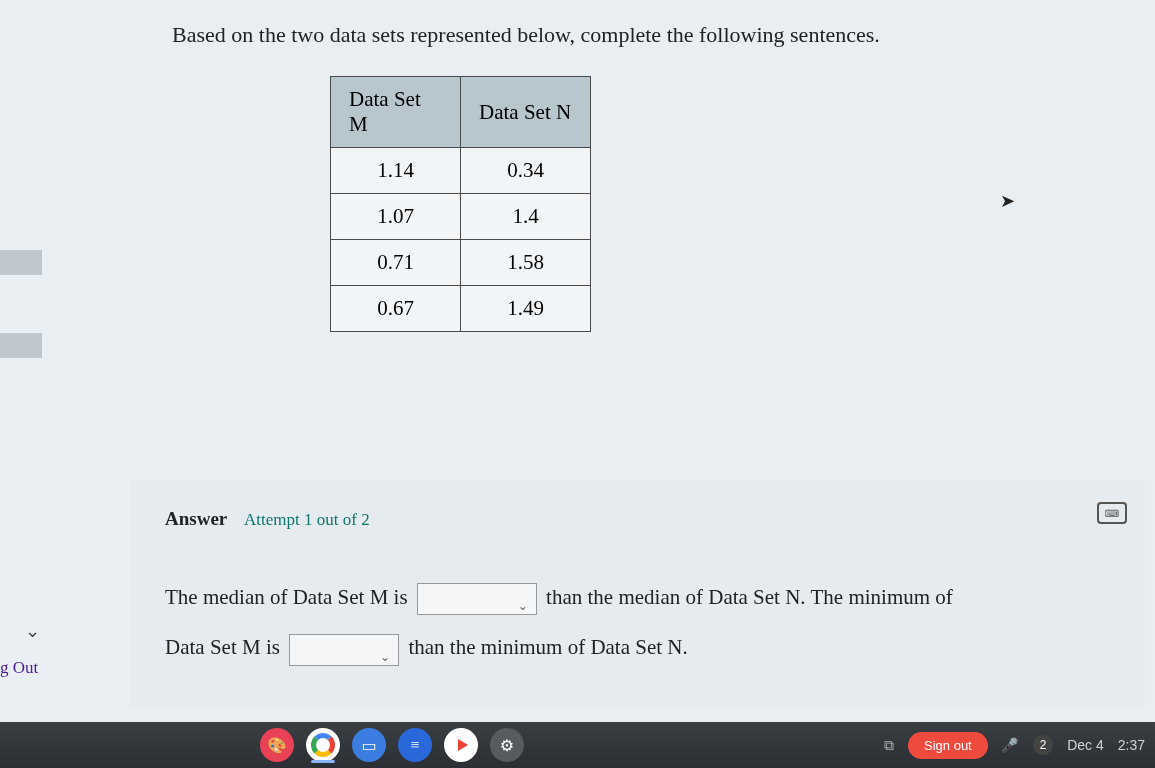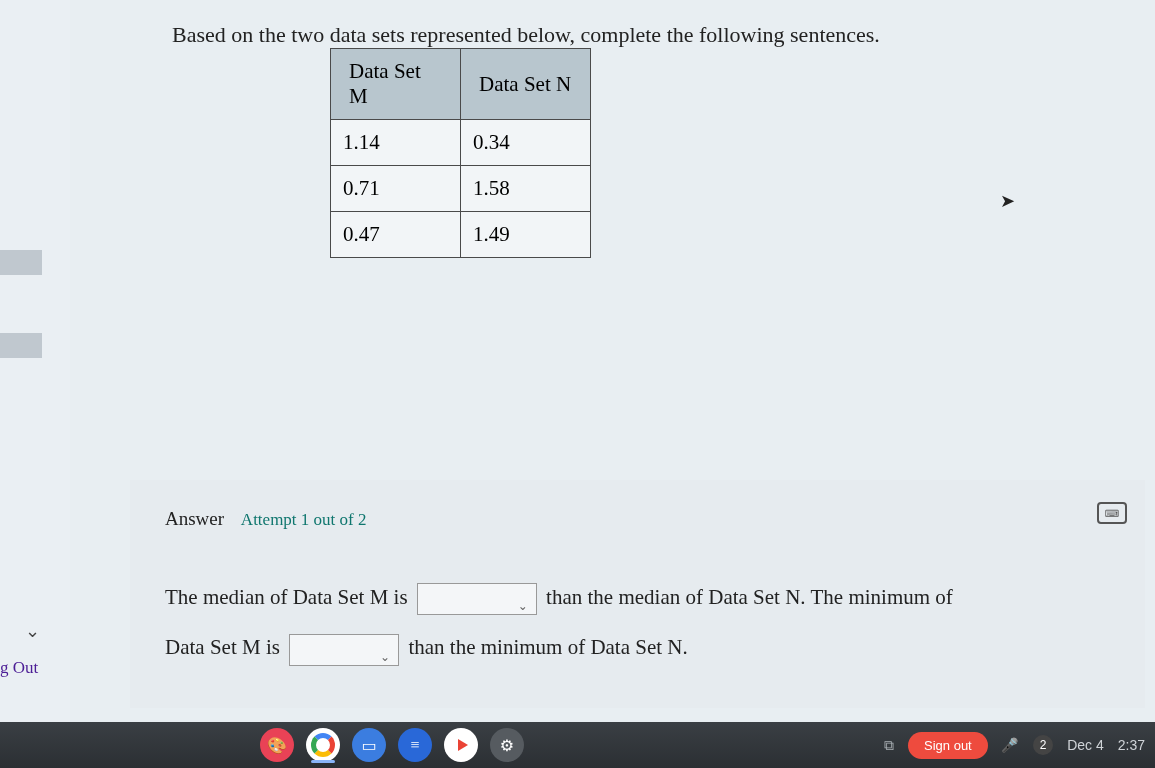--- a/index.html
+++ b/index.html
@@ -4,28 +4,28 @@
 <style>
 *{box-sizing:border-box;margin:0;padding:0}
 body{font-family:Georgia,serif;background:#e8eef2;width:1155px;height:768px;overflow:hidden;position:relative}
 .sidebar{position:absolute;left:0;top:0;width:70px;height:768px;background:#eaeff3}
 .side-block{width:42px;height:25px;background:#c0c8cf;margin:10px 0 0 0}
 .side-block.b1{margin-top:250px}
 .side-block.b2{margin-top:58px}
 .side-chev{position:absolute;left:25px;top:620px;color:#444;font-size:18px}
 .side-out{position:absolute;left:0;top:658px;color:#4c1d95;font-size:17px}
 .main{position:absolute;left:130px;top:0;right:0;padding-top:22px}
-.prompt{font-size:22px;color:#222;margin-left:42px;}
+.prompt{font-size:22px;color:#222;margin-left:42px;margin-bottom:28px}
 .datatable{margin-left:200px;border-collapse:collapse}
 .datatable th{background:#b8c6ce;border:1px solid #4a4a4a;padding:10px 18px;font-weight:normal;font-size:21px;text-align:left}
-.datatable td{border:1px solid #4a4a4a;padding:10px 12px;font-size:21px;text-align:left;background:#f2f5f7;width:130px}
+.datatable td{border:1px solid #4a4a4a;padding:10px 12px;font-size:21px;text-align:center;background:#f2f5f7;width:130px}
 .cursor{position:absolute;left:870px;top:190px;font-size:18px;color:#222}
 .answer-block{position:absolute;left:130px;top:480px;right:10px;background:#e6ebef;padding:28px 35px 35px 35px}
 .answer-head{font-size:19px;color:#222}
-.answer-head b{font-weight:normal;margin-right:12px}
+.answer-head b{font-weight:bold;margin-right:12px}
 .attempt{color:#0f766e;font-size:17px}
 .kb-icon{position:absolute;right:18px;top:22px;width:30px;height:22px;border:2px solid #555;border-radius:4px;display:flex;align-items:center;justify-content:center;font-size:10px;color:#555}
 .sentence{font-size:21px;color:#222;margin-top:42px;line-height:2.4}
 .dd{display:inline-block;border:1px solid #999;background:#f4f6f8;height:32px;vertical-align:middle;padding:4px 8px;color:#666;font-size:14px;font-family:sans-serif;position:relative;margin:0 4px}
 .dd.w1{width:120px}
 .dd.w2{width:110px}
 .dd-chev{position:absolute;right:8px;top:8px;font-size:12px}
 .taskbar{position:absolute;left:0;bottom:0;width:1155px;height:46px;background:linear-gradient(#3a3f44,#2b2f33);display:flex;align-items:center;padding-left:260px;gap:12px}
 .tb-icon{width:34px;height:34px;border-radius:50%;display:flex;align-items:center;justify-content:center;font-size:16px;color:#fff}
 .i-pal{background:#e94256}
@@ -58,25 +58,29 @@
     <tbody>
         <tr>
       <th>Data Set M</th>
       <th>Data Set N</th>
     </tr>
     <tr>
           <td>1.14</td>
           <td>0.34</td>
         </tr>
     <tr>
+          <td>1.07</td>
+          <td>1.4</td>
+        </tr>
+    <tr>
           <td>0.71</td>
           <td>1.58</td>
         </tr>
     <tr>
-          <td>0.47</td>
+          <td>0.67</td>
           <td>1.49</td>
         </tr>
   </tbody>
     </table>
   <div class="cursor">➤</div>
 </div>
 
 <div class="answer-block">
   <div class="answer-head">
     <b>Answer</b>

